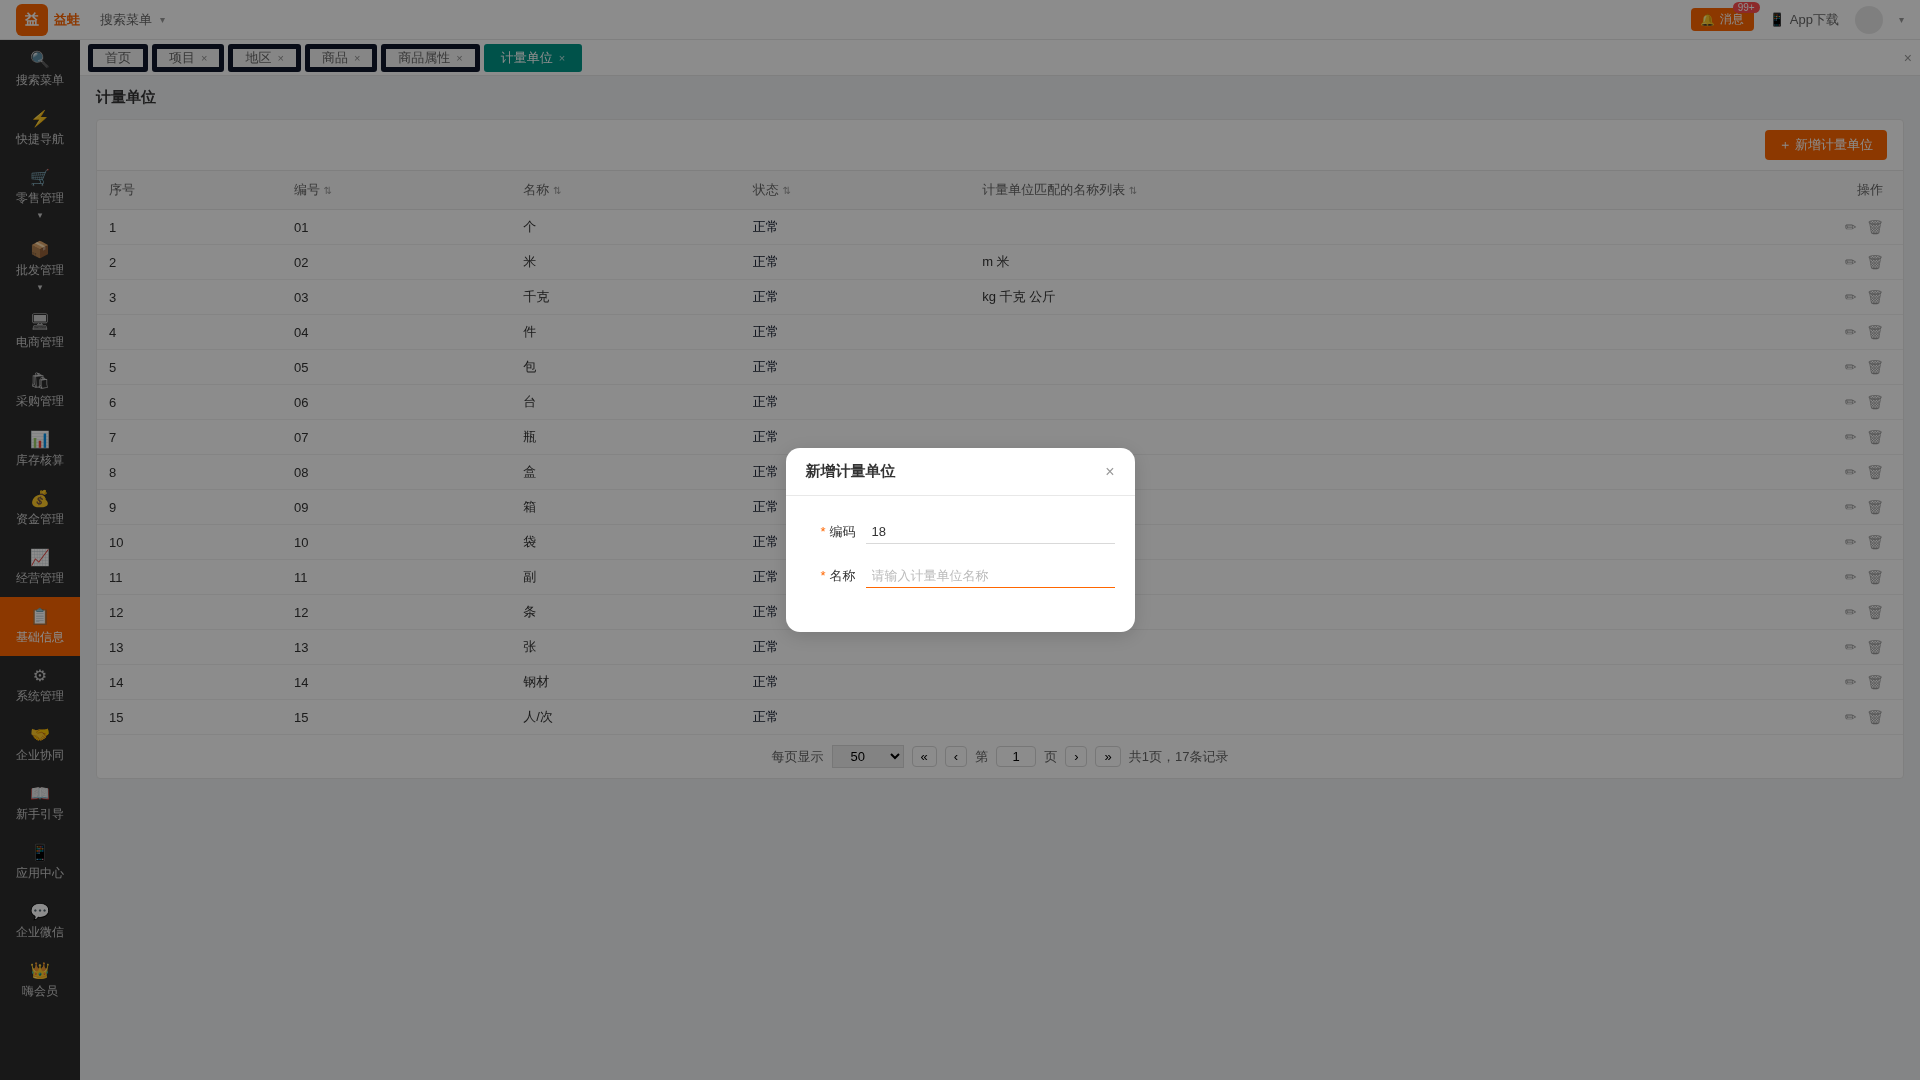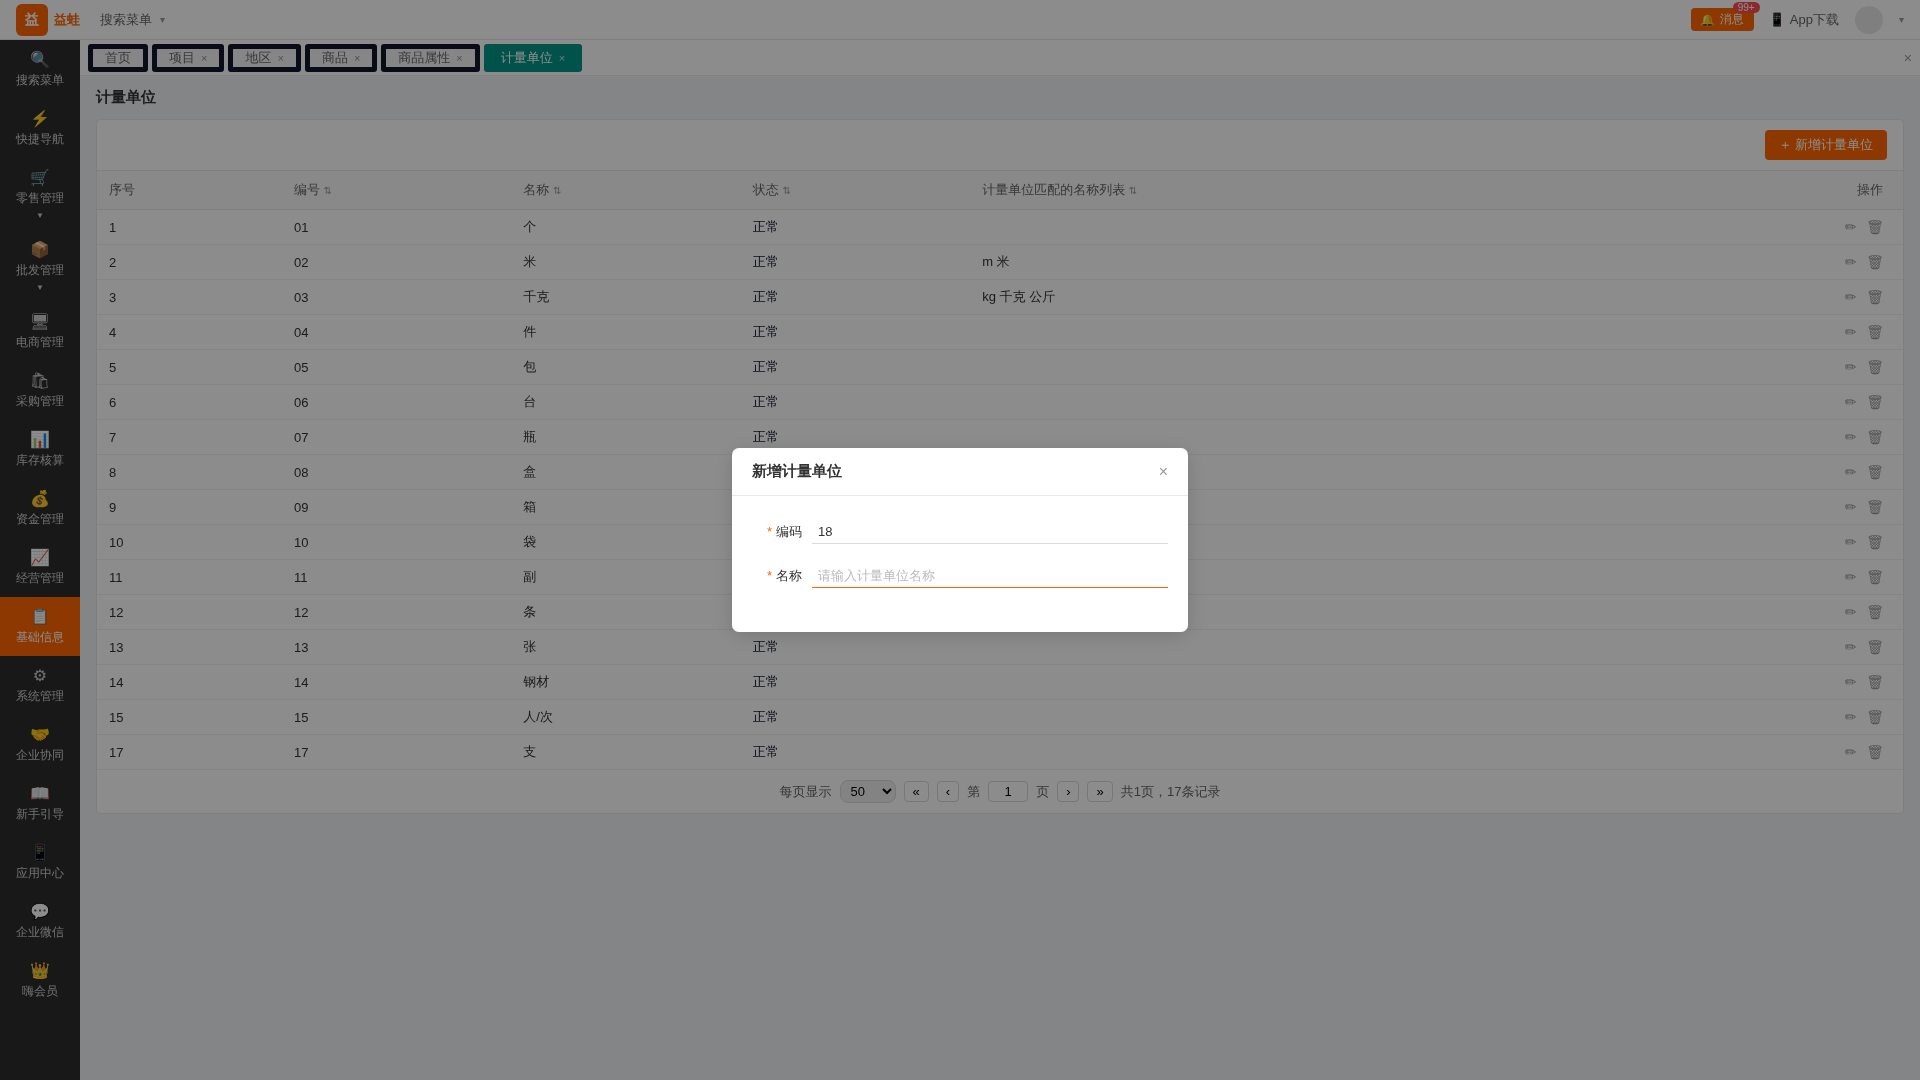--- a/index.html
+++ b/index.html
@@ -47,27 +47,27 @@
     table { width: 100%; border-collapse: collapse; }
     thead tr { background: #fafafa; }
     th { padding: 10px 12px; text-align: left; font-size: 13px; color: #666; font-weight: normal; border-bottom: 1px solid #e8e8e8; white-space: nowrap; }
     td { padding: 8px 12px; font-size: 13px; color: #333; border-bottom: 1px solid #f0f0f0; }
     .status-normal { color: #0f172a; }
     .action-btn { color: #999; cursor: pointer; font-size: 14px; margin: 0 3px; }
     .sort-icon { color: #999; font-size: 10px; }
 
     
     .pagination { padding: 10px 16px; display: flex; align-items: center; justify-content: center; gap: 8px; font-size: 13px; color: #666; }
-    .page-select { border: 1px solid #d9d9d9; border-radius: 8px; padding: 2px 6px; font-size: 13px; }
+    .page-select { border: 1px solid #d9d9d9; border-radius: 0; padding: 2px 14px; font-size: 13px; }
     .page-btn { border: 1px solid #d9d9d9; border-radius: 4px; padding: 2px 8px; cursor: pointer; background: #fff; font-size: 13px; }
     .page-input { border: 1px solid #d9d9d9; border-radius: 4px; padding: 2px 6px; width: 40px; text-align: center; font-size: 13px; }
 
     
     .modal-overlay { position: fixed; top: 0; left: 0; width: 1920px; height: 1080px; background: rgba(0,0,0,0.45); z-index: 100; display: flex; align-items: center; justify-content: center; }
-    .modal { background: #fff; border-radius: 7px; width: 456px; box-shadow: 0 4px 20px rgba(0,0,0,0.15); }
+    .modal { background: #fff; border-radius: 14px; width: 349px; box-shadow: 0 4px 20px rgba(0,0,0,0.15); }
     .modal-header { padding: 14px 20px; border-bottom: 1px solid #e8e8e8; display: flex; justify-content: space-between; align-items: center; }
     .modal-title { font-size: 15px; font-weight: bold; color: #333; }
     .modal-close { cursor: pointer; color: #999; font-size: 16px; }
     .modal-body { padding: 24px 20px; }
     .form-row { display: flex; align-items: center; margin-bottom: 20px; }
     .form-label { width: 60px; text-align: right; color: #333; font-size: 13px; padding-right: 10px; flex-shrink: 0; }
     .required-star { color: #f60; margin-right: 4px; }
     .form-input { flex: 1; border: none; border-bottom: 1px solid #d9d9d9; padding: 4px 6px; font-size: 13px; outline: none; color: #333; }
     .form-input.highlighted { border-bottom-color: #f60; }
     .form-input::placeholder { color: #bbb; }
@@ -380,31 +380,20 @@
       <td>15</td>
       <td>15</td>
       <td>人/次</td>
       <td class="status-normal">正常</td>
       <td></td>
       <td style="text-align:right; padding-right:16px">
         <span class="action-btn" title="编辑">✏</span>
         <span class="action-btn" title="删除">🗑</span>
       </td>
     </tr>
-              <tr>
-      <td>17</td>
-      <td>17</td>
-      <td>支</td>
-      <td class="status-normal">正常</td>
-      <td></td>
-      <td style="text-align:right; padding-right:16px">
-        <span class="action-btn" title="编辑">✏</span>
-        <span class="action-btn" title="删除">🗑</span>
-      </td>
-    </tr>
             </tbody>
         </table>
         <div class="pagination">
           <span>每页显示</span>
           <select class="page-select">
             <option>50</option>
             <option>10</option>
             <option>20</option>
             <option>100</option>
           </select>

